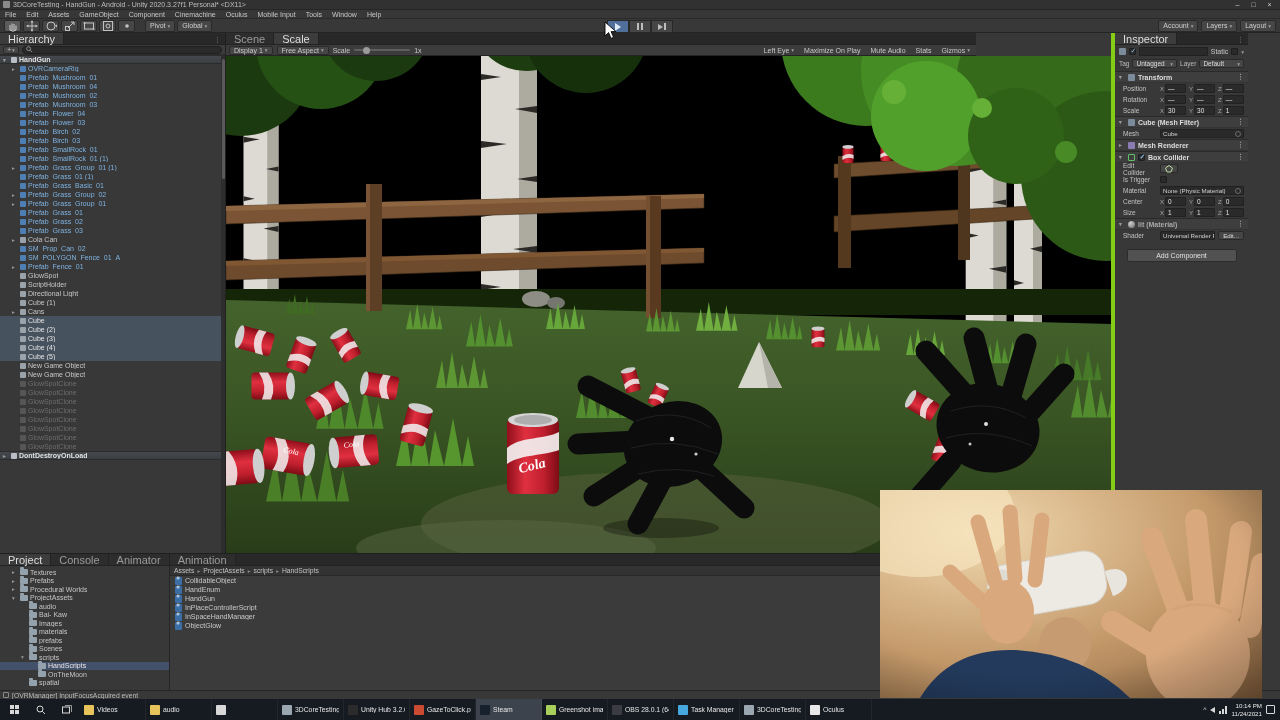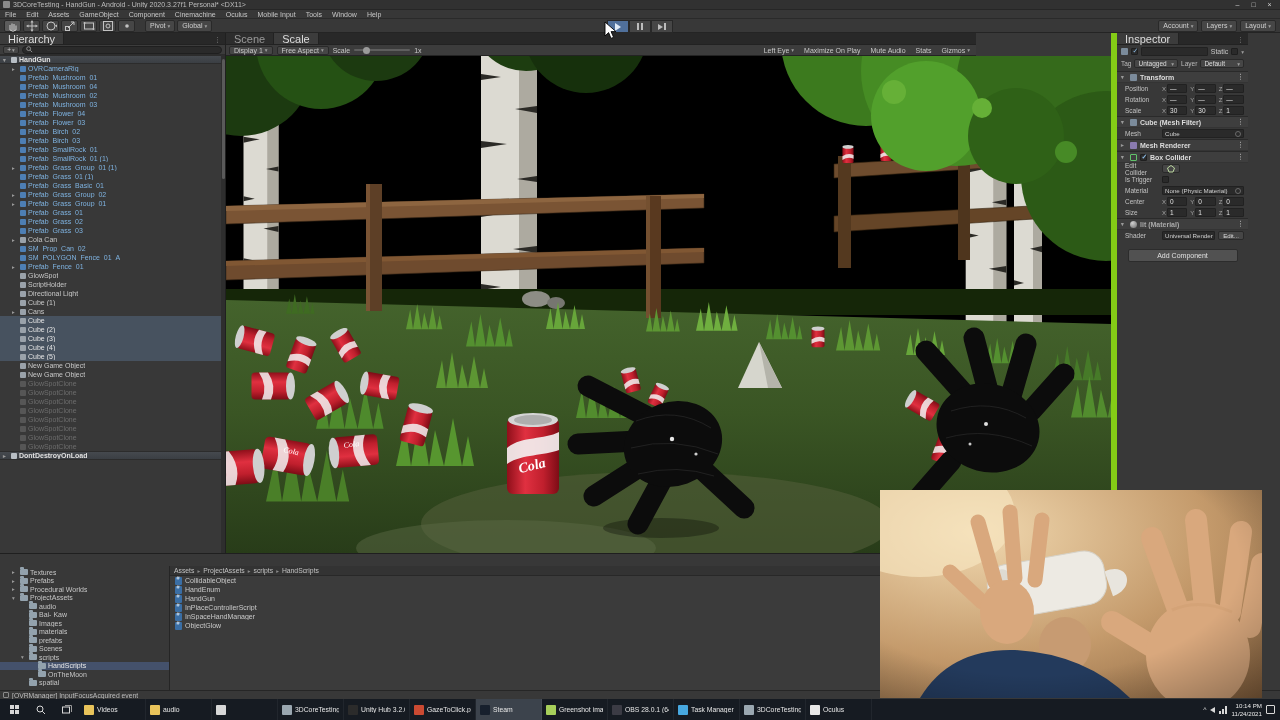--- a/index.html
+++ b/index.html
@@ -59,21 +59,21 @@
   .center{position:absolute;left:226px;top:33px;width:750px;height:520px;background:#333;border-radius:8px;}
   .gbar{height:11px;background:#3c3c3c;border-bottom:1px solid #232323;display:flex;align-items:center;font-size:7px;color:#c9c9c9;padding:0 3px;gap:4px;}
   .gbtn{display:flex;align-items:center;gap:2px;padding:0 4px;height:9px;background:#464646;border:1px solid #292929;border-radius:2px;}
   .gflat{display:flex;align-items:center;gap:2px;padding:0 3px;height:9px;}
   .slider{width:56px;height:2px;background:#5e5e5e;border-radius:1px;position:relative;}
   .slider .knob{position:absolute;left:9px;top:-2.5px;width:7px;height:7px;border-radius:50%;background:#9b9b9b;}
   .gsp{flex:1;}
   .viewport{position:absolute;left:0;top:23px;width:885px;height:497px;background:#000;}
 
   
-  .inspector{position:absolute;left:1111px;top:33px;width:137px;height:657px;background:#383838;border-left:6px solid #84cc16;overflow:hidden;}
+  .inspector{position:absolute;left:1111px;top:33px;width:137px;height:657px;background:#383838;border-left:4px solid #84cc16;overflow:hidden;}
   .insp-head{display:flex;align-items:center;gap:3px;padding:2px 4px;font-size:7px;}
   .namefld{flex:1;height:9px;background:#2a2a2a;border:1px solid #212121;border-radius:1px;}
   .cb{width:7px;height:7px;background:#2a2a2a;border:1px solid #1e1e1e;border-radius:1px;position:relative;flex:none;}
   .cb.on::after{content:"✓";position:absolute;left:0.5px;top:-2px;font-size:7px;color:#8ab8e0;}
   .tagrow{display:flex;align-items:center;gap:3px;padding:1px 4px 3px;font-size:6.5px;color:#bdbdbd;}
   .ddown{flex:1;height:9px;background:#464646;border:1px solid #292929;border-radius:2px;display:flex;align-items:center;justify-content:space-between;padding:0 3px;font-size:6.5px;color:#ddd;}
   .sect{height:12px;background:#3e3e3e;border-top:1px solid #2a2a2a;border-bottom:1px solid #343434;display:flex;align-items:center;gap:3px;padding:0 4px;font-size:7px;font-weight:bold;color:#ddd;}
   .sect .sarrow{font-size:5.5px;color:#999;width:6px;}
   .sect .dots{margin-left:auto;color:#9a9a9a;}
   .sicon{width:7px;height:7px;background:#7b8b9b;border-radius:1px;flex:none;}
@@ -942,20 +942,35 @@
         <span>Universal Render Pipeline/Lit</span>
         <span class="caret">▾</span>
       </span>
     <span class="smallbtn">Edit...</span>
   </div>
 
   <button class="addcomp">Add Component</button>
 </div>
 
 <div class="project">
+  <div class="tabstrip">
+    <span class="tab active">
+        <span>Project</span>
+      </span>
+    <span class="tab">
+        <span>Console</span>
+      </span>
+    <span class="tab">
+        <span>Animator</span>
+      </span>
+    <span class="tab">
+        <span>Animation</span>
+      </span>
+    <span class="dots">⋮</span>
+  </div>
   <div class="proj-body">
     <div class="ptree">
 
         <div class="trow" style="padding-left: 12px;">
           <span class="arrow">▸</span>
           <span class="folder"></span>
           <span class="nowrap">Textures</span>
         </div>
 
         <div class="trow" style="padding-left: 12px;">

